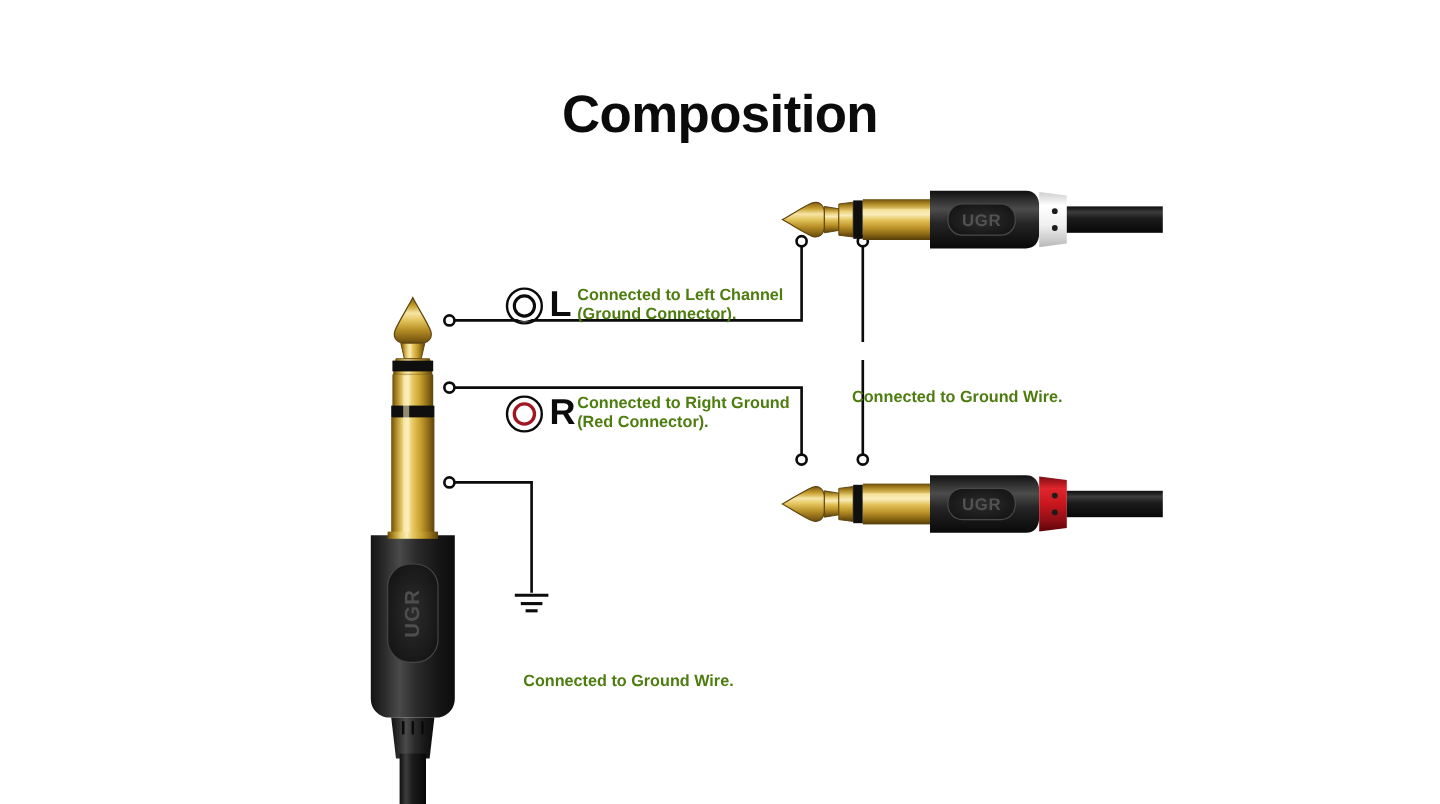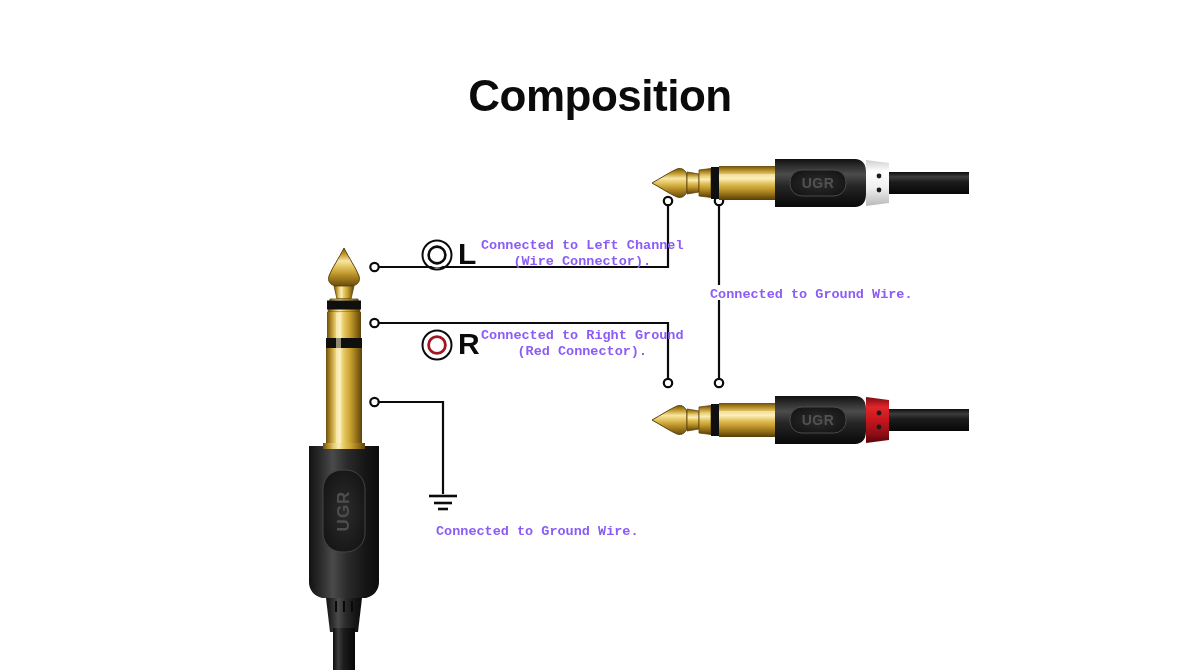--- a/index.html
+++ b/index.html
@@ -20,27 +20,26 @@
     font-size:44px;
     font-weight:bold;
     letter-spacing:-0.5px;
     color:#0b0b0b;
     font-family:"Liberation Sans", sans-serif;
     margin-top:11px;
   }
 
   .lbl{
     position:absolute;
-    font-family:Liberation Mono, monospace;
-    color:#8b5cf6;
+    font-family:Liberation Sans, sans-serif;
+    color:#4d7c0f;
     white-space:nowrap;
-    text-align:center;
   }
   .lbl-2line{font-size:13.5px;line-height:15.5px;font-weight:600;}
-  .lbl-1line{font-size:13.5px;font-weight:600;}
+  .lbl-1line{font-size:13.5px;font-weight:600;margin-top:36px;}
   .bigchar{
     position:absolute;
     font-size:30px;
     font-weight:bold;
     color:#0b0b0b;
     font-family:"Liberation Sans", sans-serif;
     line-height:30px;
   }
 </style>
 </head>
@@ -267,21 +266,21 @@
     <rect x="889" y="409" width="80" height="22" fill="url(#cableH)"></rect>
   </g>
 </svg>
 </div>
 
 <div class="ttl">Composition</div>
 
 <div class="bigchar" style="left:458px;top:239px;">L</div>
 <div class="lbl lbl-2line" style="left:481px;top:238px;">
   <div>Connected to Left Channel</div>
-  <div>(Wire Connector).</div>
+  <div>(Ground Connector).</div>
 </div>
 
 <div class="bigchar" style="left:458px;top:329px;">R</div>
 <div class="lbl lbl-2line" style="left:481px;top:328px;">
   <div>Connected to Right Ground</div>
   <div>(Red Connector).</div>
 </div>
 
 <div class="lbl lbl-1line" style="left:436px;top:524px;">Connected to Ground Wire.</div>
 

